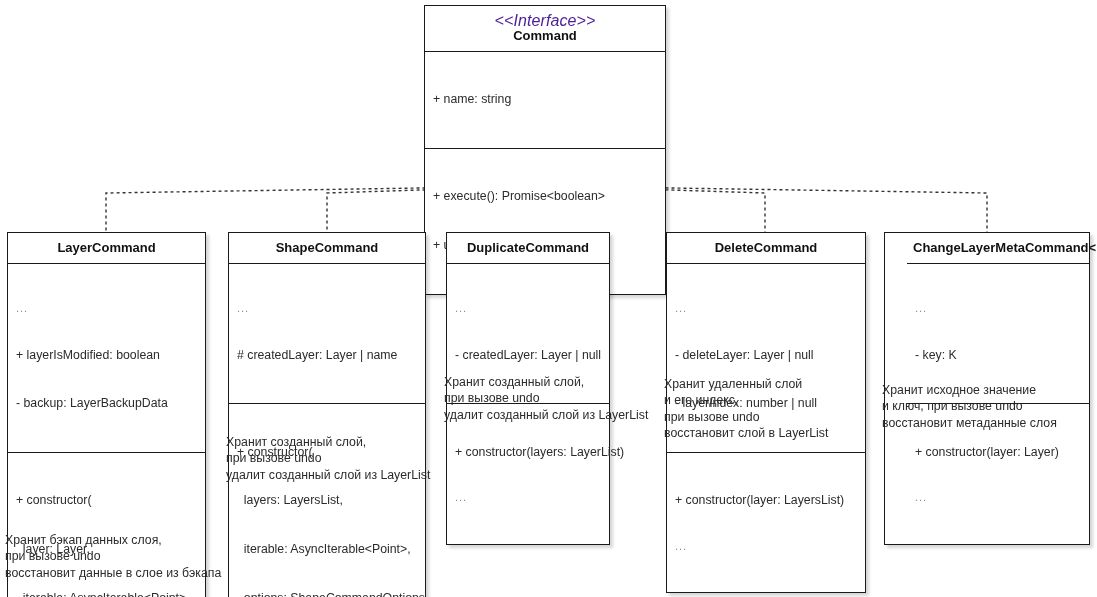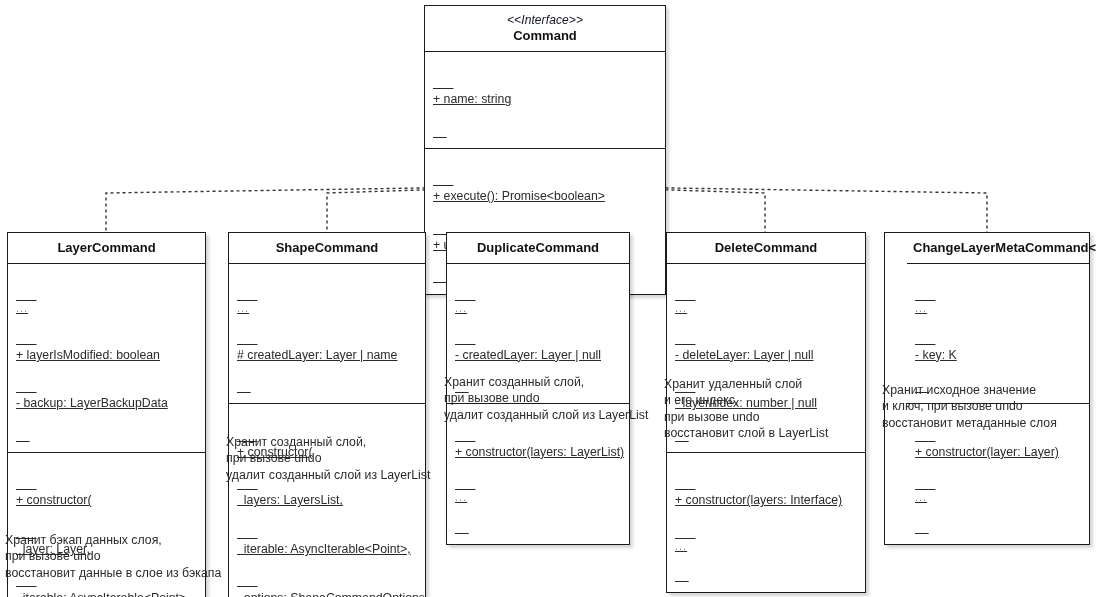--- a/index.html
+++ b/index.html
@@ -41,34 +41,33 @@
     font-size: 13px;
     color: #111111;
     font-weight: bold;
     padding: 7px 6px 8px 6px;
     line-height: 15px;
   }
   .uml-title .stereo {
     display: block;
     font-weight: normal;
     font-style: italic;
-    font-size: 12px;
-    color: #0f172a;
+    font-size: 16px;
+    color: #4c1d95;
     letter-spacing: 0.1px;
   }
   .uml-sep {
     border-top: 1px solid #1a1a1a;
   }
   .uml-compartment {
     padding: 7px 7px 8px 8px;
     font-size: 12.3px;
     line-height: 16.2px;
     color: #2b2b2b;
     white-space: pre;
-    text-decoration: underline;
   }
   .uml-compartment .ln {
     display: block;
     white-space: pre;
   }
   .uml-compartment .ellip {
     color: #8d8d8d;
     font-size: 11px;
     line-height: 11px;
     display: block;
@@ -168,21 +167,21 @@
       <span class="ln">  iterable: AsyncIterable&lt;Point&gt;,</span>
       <span class="ln">  options: ShapeCommandOptions</span>
       
       
     </div>
   </div>
   <div class="note" style="left:226px; top:434px; width:300px;">Хранит созданный слой,
 при вызове undo
 удалит созданный слой из LayerList</div>
 
-  <div class="uml-box" style="left:446px; top:232px; width:184px;">
+  <div class="uml-box" style="left:446px; top:232px; width:164px;">
     <div class="uml-title">DuplicateCommand</div>
     <div class="uml-sep"></div>
     <div class="uml-compartment">
       <span class="ellip">...</span>
       <span class="ln">- createdLayer: Layer | null</span>
     </div>
     <div class="uml-sep"></div>
     <div class="uml-compartment">
       <span class="ln">+ constructor(layers: LayerList)</span>
       <span class="ellip">...</span>
@@ -195,21 +194,21 @@
   <div class="uml-box" style="left:666px; top:232px; width:200px;">
     <div class="uml-title">DeleteCommand</div>
     <div class="uml-sep"></div>
     <div class="uml-compartment">
       <span class="ellip">...</span>
       <span class="ln">- deleteLayer: Layer | null</span>
       <span class="ln">- layerIndex: number | null</span>
     </div>
     <div class="uml-sep"></div>
     <div class="uml-compartment">
-      <span class="ln">+ constructor(layers: Interface)</span>
+      <span class="ln">+ constructor(layer: LayersList)</span>
       <span class="ellip">...</span>
     </div>
   </div>
   <div class="note" style="left:664px; top:376px; width:300px;">Хранит удаленный слой
 и его индекс,
 при вызове undo
 восстановит слой в LayerList</div>
 
   <div class="uml-box" style="left:884px; top:232px; width:206px;padding-left:22px;">
     <div class="uml-title">ChangeLayerMetaCommand&lt;K&gt;</div>

